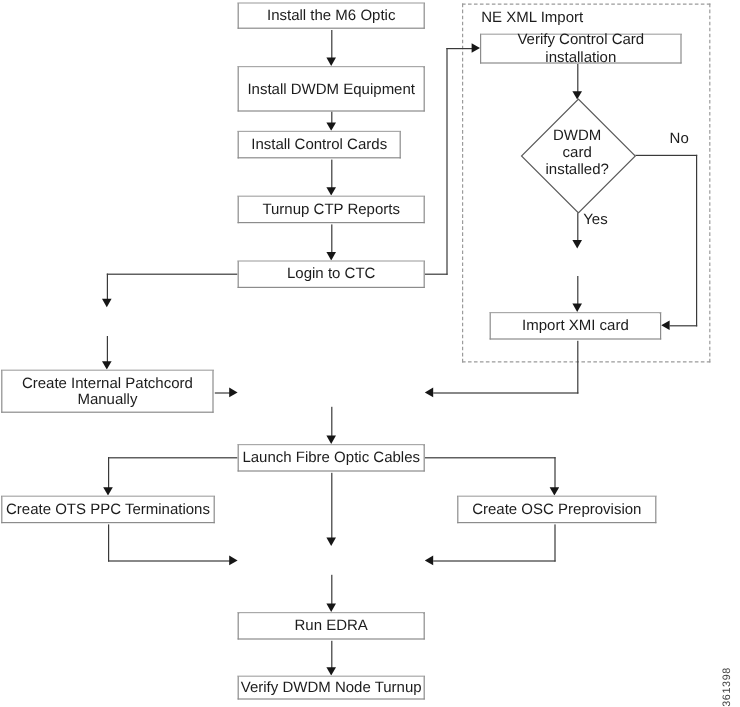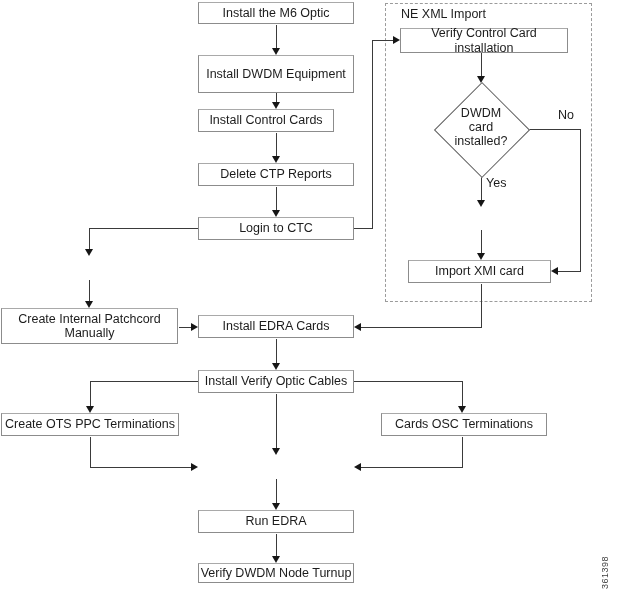--- a/index.html
+++ b/index.html
@@ -43,31 +43,30 @@
 <body>
 
 <div id="canvas">
 
   <div class="dashed-region"></div>
   <div class="region-title">NE XML Import</div>
 
   <div class="node" style="left:198px;top:2px;width:156px;height:22px;">Install the M6 Optic</div>
   <div class="node" style="left:198px;top:55px;width:156px;height:38px;">Install DWDM Equipment</div>
   <div class="node" style="left:198px;top:109px;width:136px;height:23px;">Install Control Cards</div>
-  <div class="node" style="left:198px;top:163px;width:156px;height:23px;">Delete CTP Reports</div>
+  <div class="node" style="left:198px;top:163px;width:156px;height:23px;">Turnup CTP Reports</div>
   <div class="node" style="left:198px;top:217px;width:156px;height:23px;">Login to CTC</div>
-  <div class="node" style="left:198px;top:315px;width:156px;height:23px;">Install EDRA Cards</div>
-  <div class="node" style="left:198px;top:370px;width:156px;height:23px;">Install Verify Optic Cables</div>
+  <div class="node" style="left:198px;top:370px;width:156px;height:23px;">Launch Fibre Optic Cables</div>
   <div class="node" style="left:198px;top:510px;width:156px;height:23px;">Run EDRA</div>
   <div class="node" style="left:198px;top:563px;width:156px;height:20px;">Verify DWDM Node Turnup</div>
 
   <div class="node" style="left:1px;top:308px;width:177px;height:36px;padding:0 12px;">Create Internal Patchcord Manually</div>
   <div class="node" style="left:1px;top:413px;width:178px;height:23px;">Create OTS PPC Terminations</div>
 
-  <div class="node" style="left:381px;top:413px;width:166px;height:23px;">Cards OSC Terminations</div>
+  <div class="node" style="left:381px;top:413px;width:166px;height:23px;">Create OSC Preprovision</div>
 
   <div class="node" style="left:400px;top:28px;width:168px;height:25px;">Verify Control Card installation</div>
   <div class="node" style="left:408px;top:260px;width:143px;height:23px;">Import XMI card</div>
 
   <div class="diamond"></div>
   <div class="diamond-text">DWDM card installed?</div>
   <div class="edge-label" style="left:546px;top:108px;margin-left:12px;">No</div>
   <div class="edge-label" style="left:486px;top:176px;">Yes</div>
 
   <div class="line v" style="left:276px;top:25px;height:24px;"></div>

